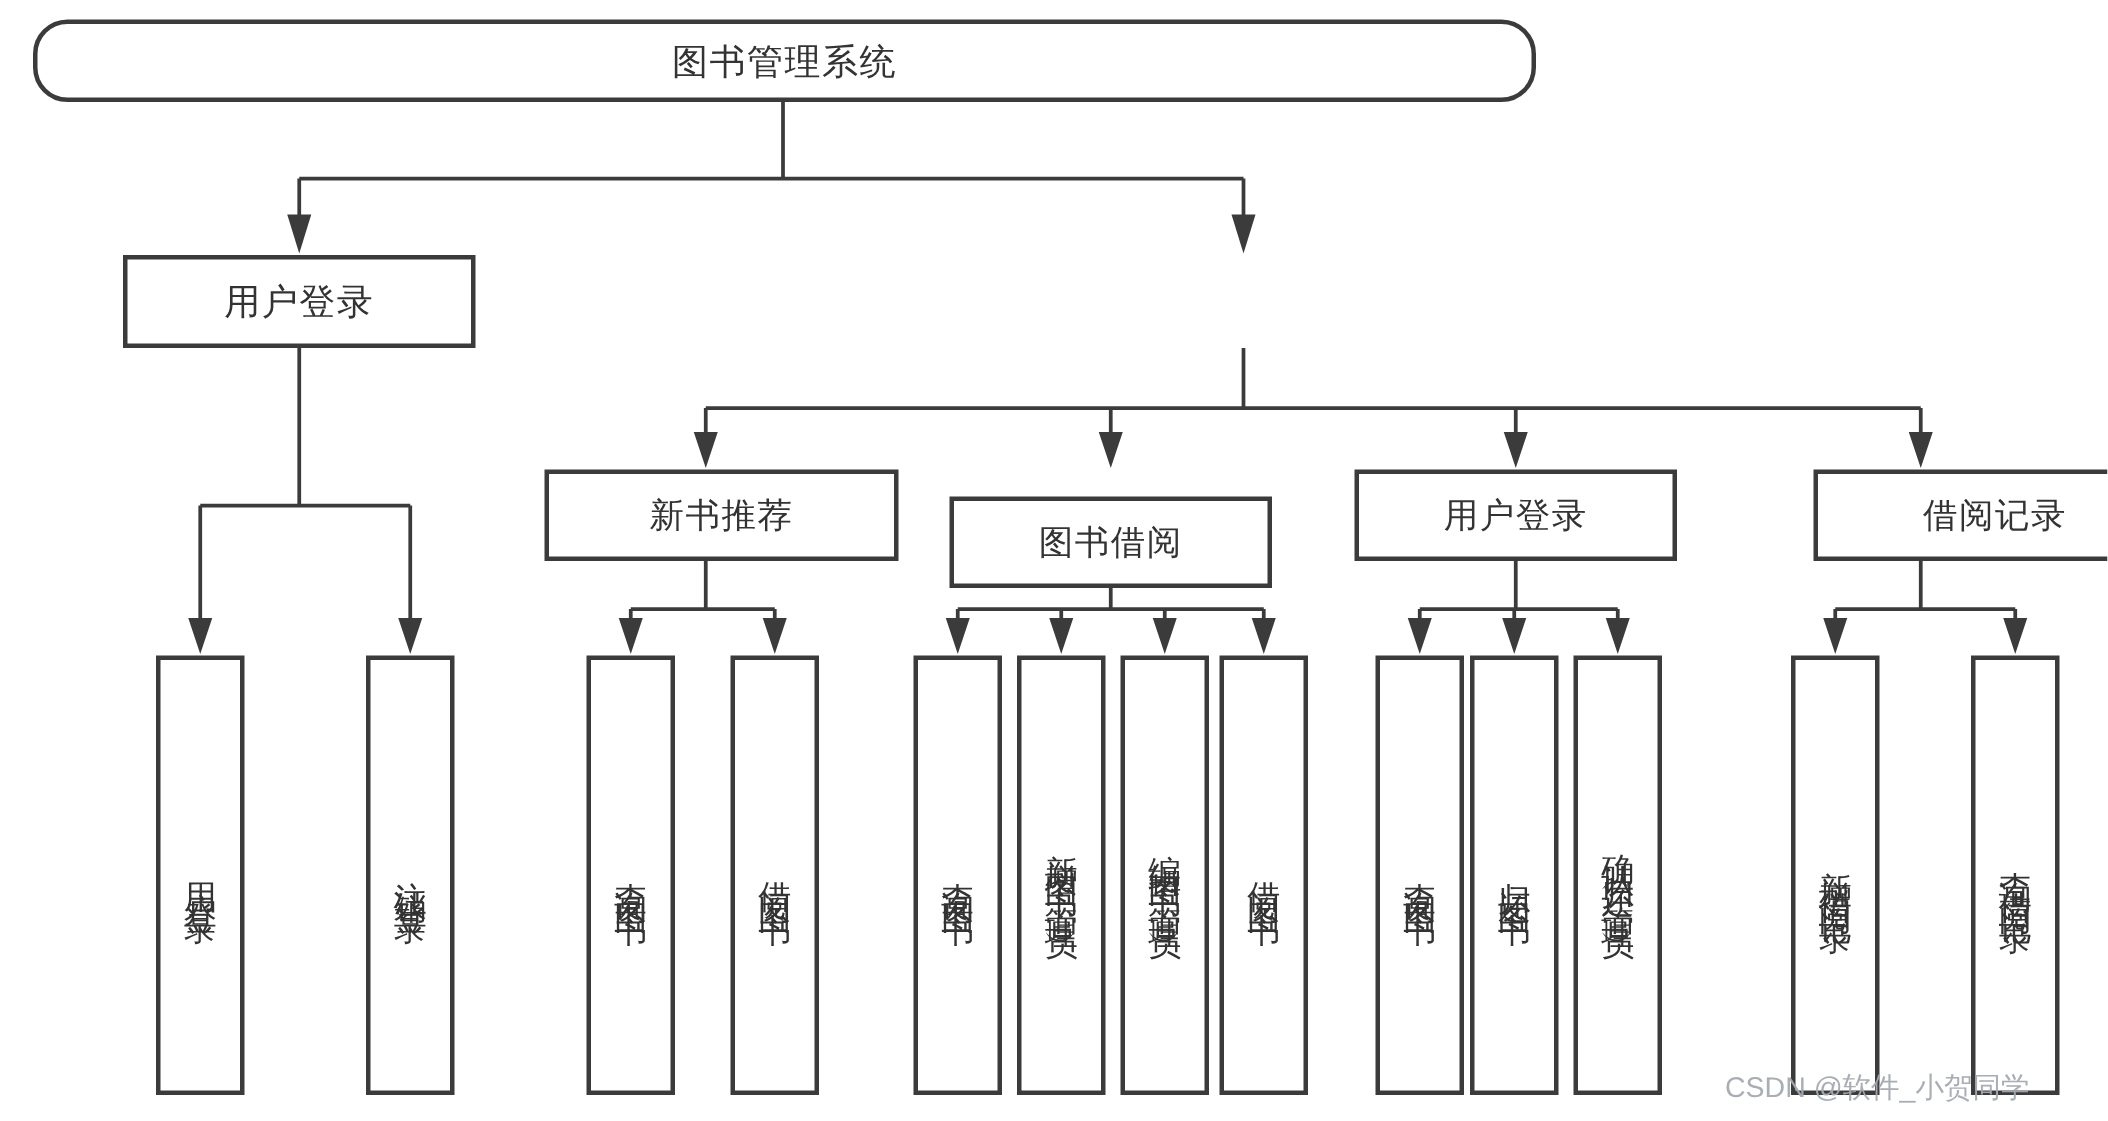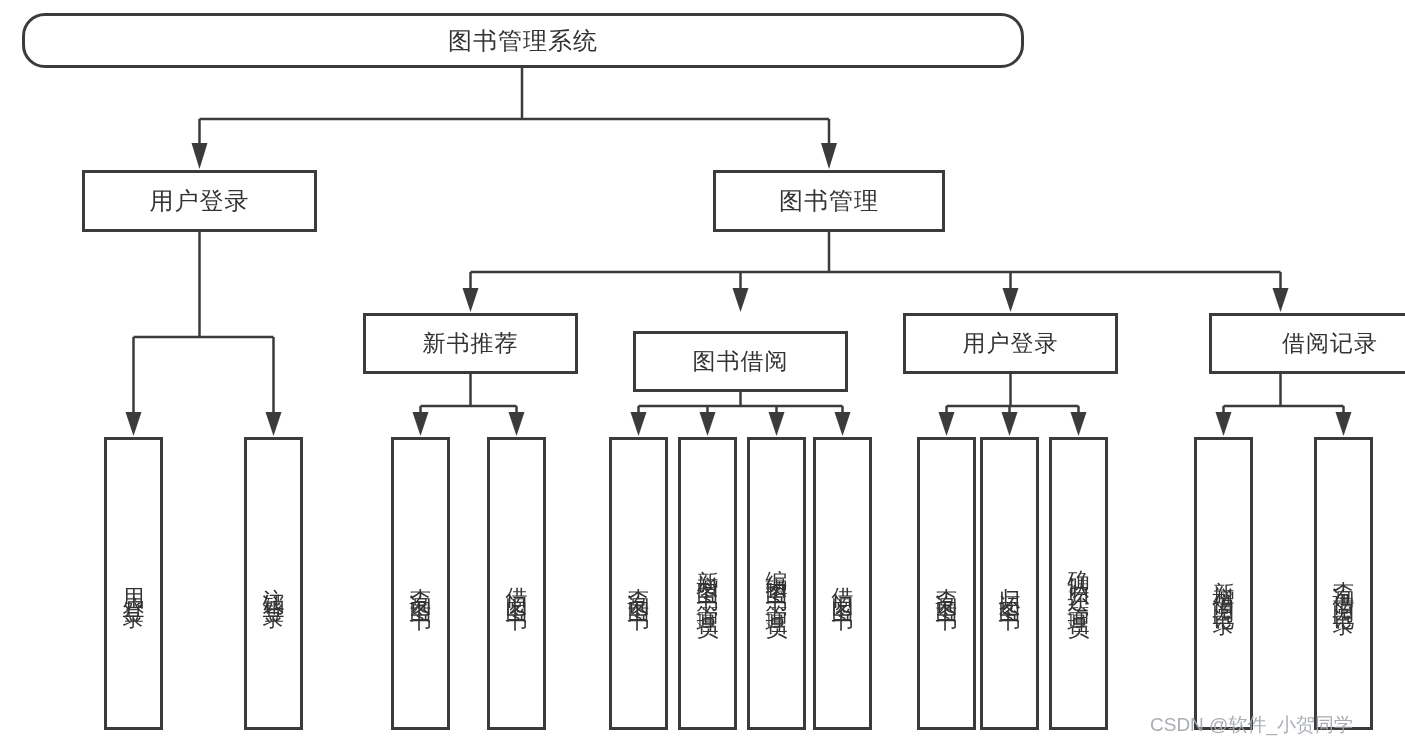--- a/index.html
+++ b/index.html
@@ -118,25 +118,22 @@
     </g>
   </svg>
 
   <div class="node lvl1" style="left:22px;top:13px;width:1002px;height:55px">
     <span>图书管理系统</span>
   </div>
 
   <div class="node lvl2" style="left:82px;top:170px;width:235px;height:62px">
     <span>用户登录</span>
   </div>
-  <div class="node lvl2" style="left:713px;top:170px;width:232px;height:62px">
-    <span>图书管理</span>
-  </div>
 
-  <div class="node lvl3" style="left:363px;top:313px;width:215px;height:61px">
+  <div class="node lvl3" style="left:363px;top:313px;width:236px;height:61px">
     <span>新书推荐</span>
   </div>
   <div class="node lvl3" style="left:633px;top:331px;width:215px;height:61px">
     <span>图书借阅</span>
   </div>
   <div class="node lvl3" style="left:903px;top:313px;width:215px;height:61px">
     <span>用户登录</span>
   </div>
   <div class="node lvl3" style="left:1209px;top:313px;width:242px;height:61px">
     <span>借阅记录</span>

